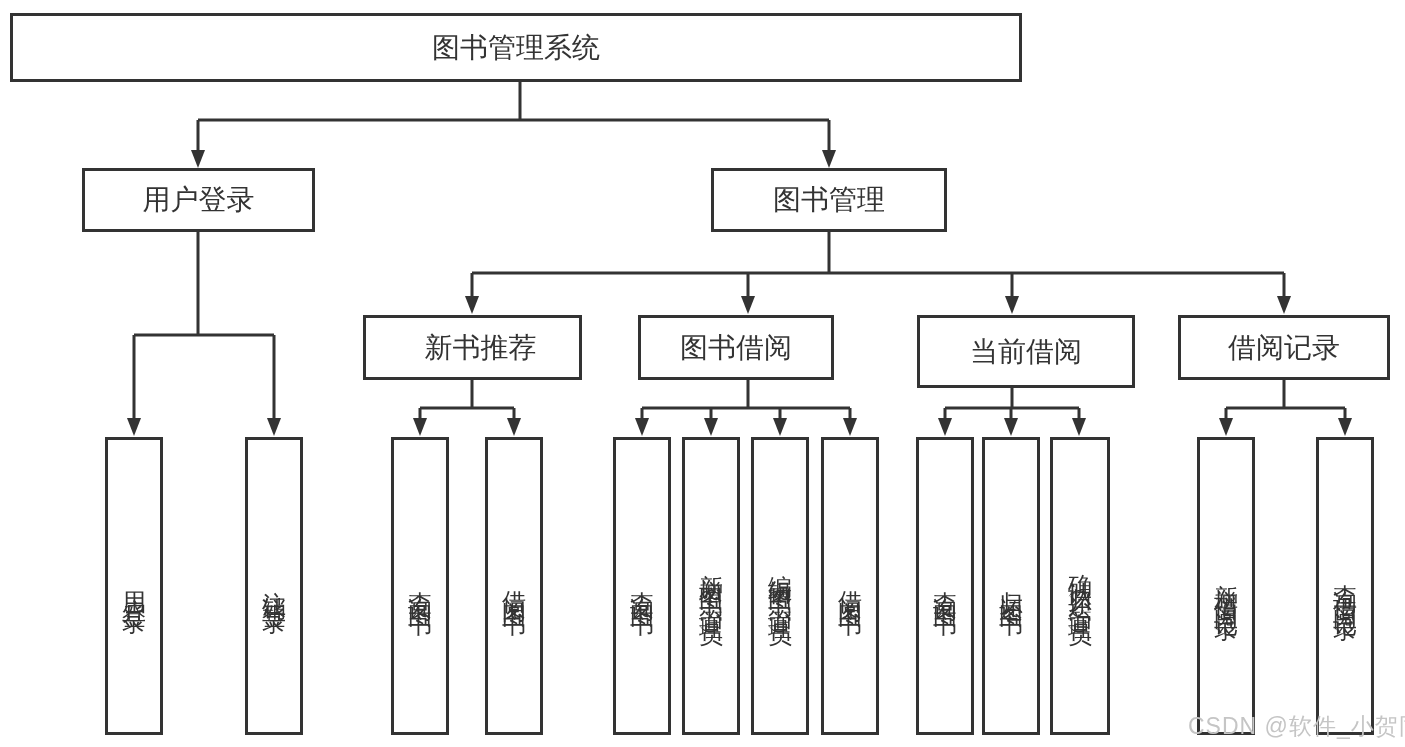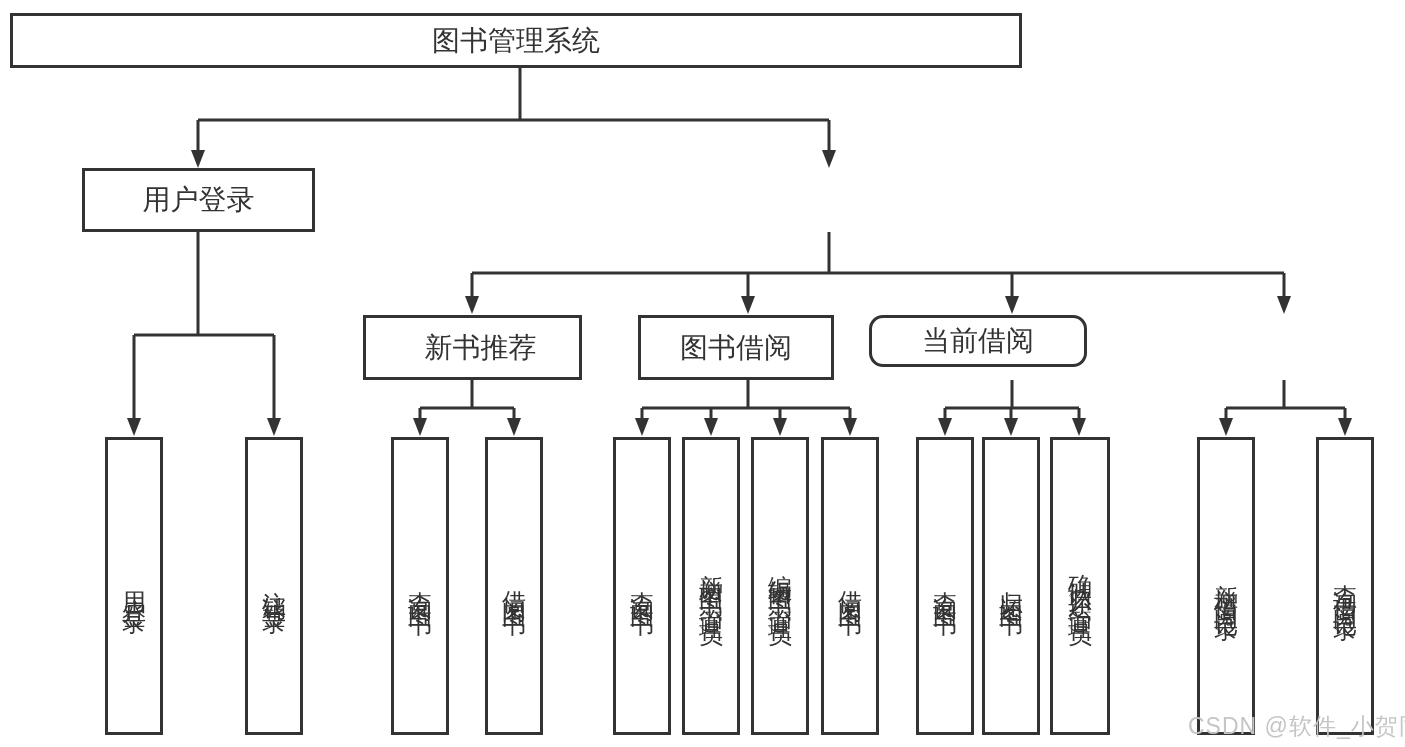--- a/index.html
+++ b/index.html
@@ -76,27 +76,29 @@
       <polygon points="773,418 787,418 780,436"></polygon>
       <polygon points="843,418 857,418 850,436"></polygon>
       <polygon points="938,418 952,418 945,436"></polygon>
       <polygon points="1004,418 1018,418 1011,436"></polygon>
       <polygon points="1072,418 1086,418 1079,436"></polygon>
       <polygon points="1219,418 1233,418 1226,436"></polygon>
       <polygon points="1338,418 1352,418 1345,436"></polygon>
     </g>
   </svg>
 
-  <div class="box" style="left:10px; top:13px; width:1012px; height:55px;">图书管理系统</div>
+  <div class="box" style="left:10px; top:13px; width:1012px; height:69px;">图书管理系统</div>
 
   <div class="box" style="left:82px; top:168px; width:233px; height:64px;">用户登录</div>
+  <div class="box" style="left:711px; top:168px; width:236px; height:64px;">图书管理</div>
 
   <div class="box" style="left:363px; top:315px; width:219px; height:65px;padding-left:16px;">新书推荐</div>
   <div class="box" style="left:638px; top:315px; width:196px; height:65px;">图书借阅</div>
-  <div class="box" style="left:869px; top:315px; width:218px; height:52px;border-radius:14px;">当前借阅</div>
+  <div class="box" style="left:917px; top:315px; width:218px; height:73px;">当前借阅</div>
+  <div class="box" style="left:1178px; top:315px; width:212px; height:65px;">借阅记录</div>
 
   <div class="box vbox" style="left:105px; top:437px; width:58px; height:298px;">用户登录</div>
   <div class="box vbox" style="left:245px; top:437px; width:58px; height:298px;">注销登录</div>
 
   <div class="box vbox" style="left:391px; top:437px; width:58px; height:298px;">查询图书</div>
   <div class="box vbox" style="left:485px; top:437px; width:58px; height:298px;">借阅图书</div>
 
   <div class="box vbox" style="left:613px; top:437px; width:58px; height:298px;">查询图书</div>
   <div class="box vbox" style="left:682px; top:437px; width:58px; height:298px;">新增图书（管理员）</div>
   <div class="box vbox" style="left:751px; top:437px; width:58px; height:298px;">编辑图书（管理员）</div>

